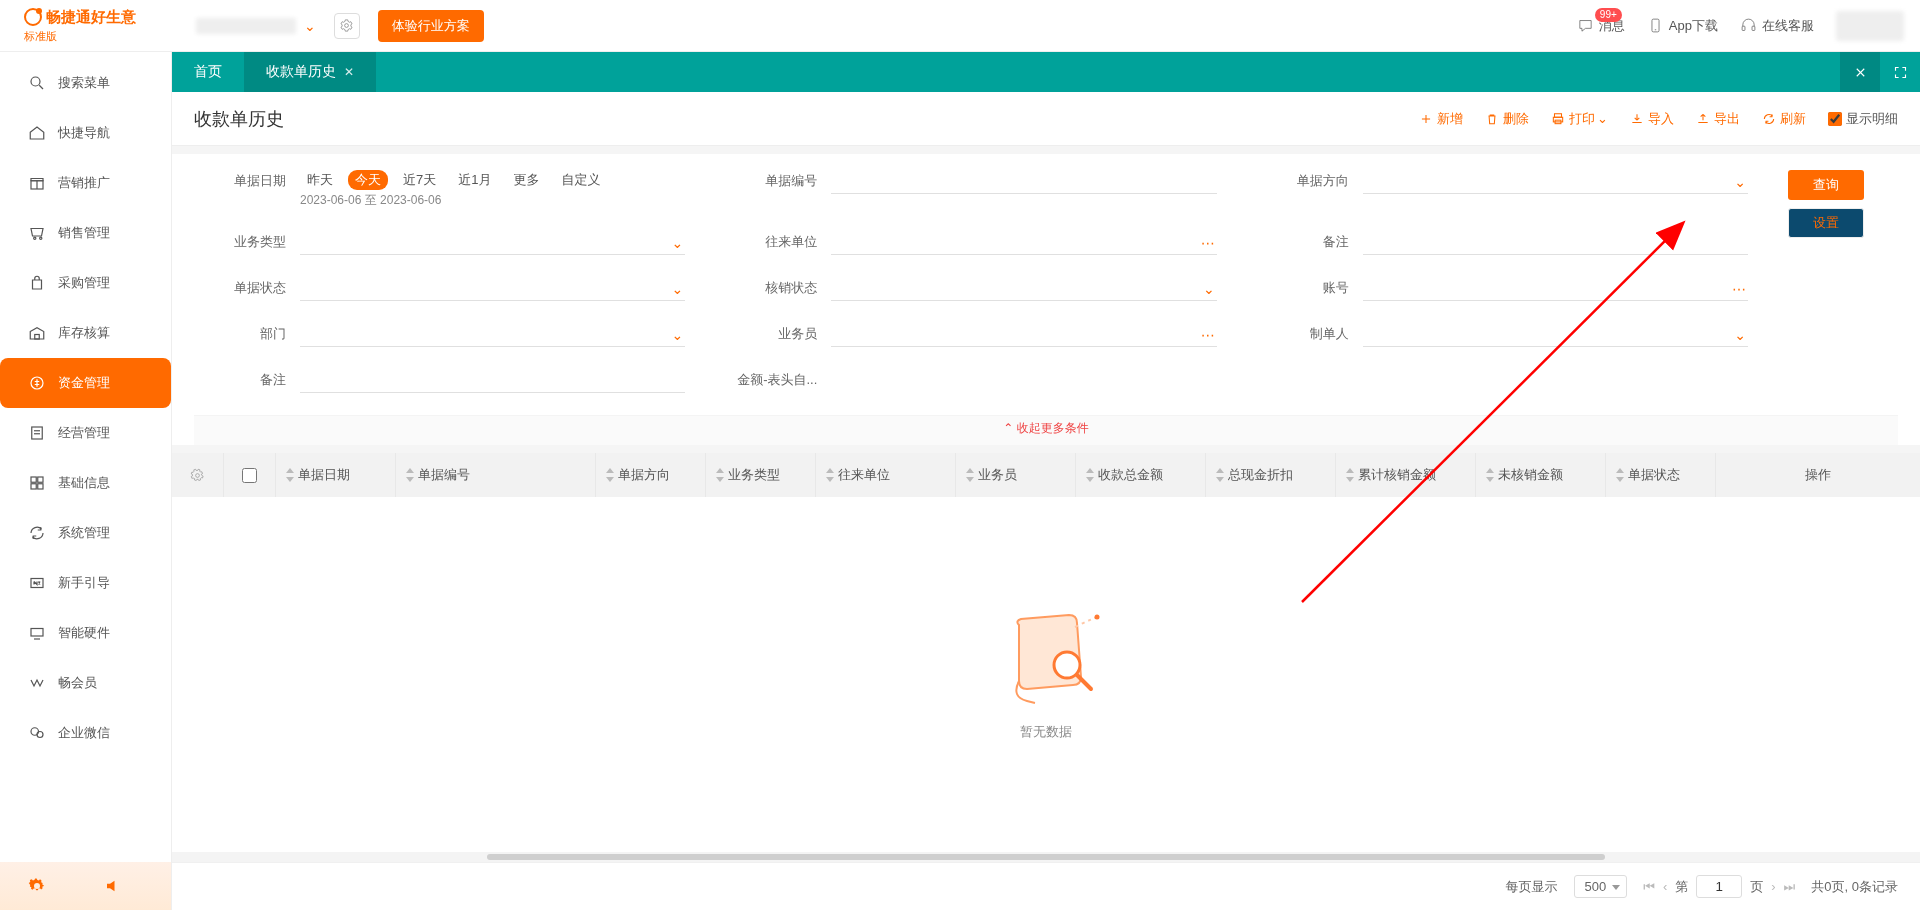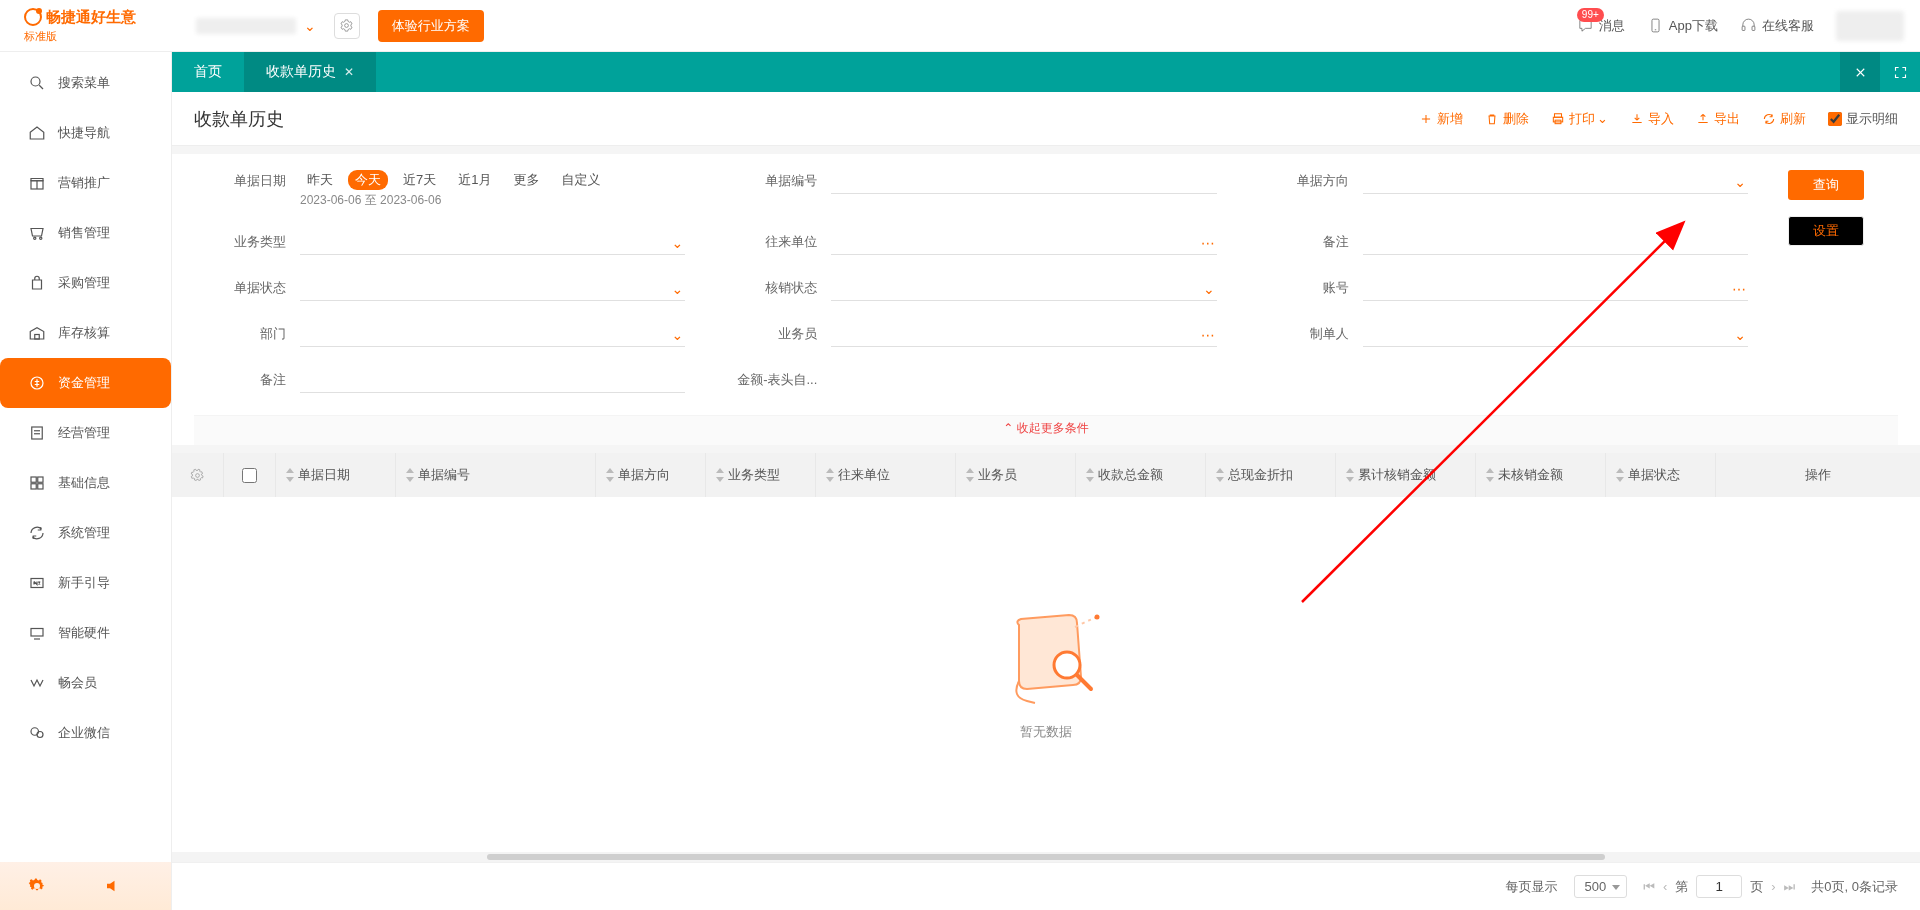--- a/index.html
+++ b/index.html
@@ -15,21 +15,21 @@
   .brand-sub { font-size: 11px; color: #ff6a00; margin-top: 2px; }
   .org-sel { display: flex; align-items: center; gap: 8px; margin-left: 24px; }
   .org-blur { width: 100px; height: 16px; background: #eee; filter: blur(2px); border-radius: 2px; }
   .org-caret { color: #ff6a00; font-size: 14px; }
   .gear-btn { width: 26px; height: 26px; border: 1px solid #ddd; border-radius: 4px; display: flex; align-items: center; justify-content: center; margin-left: 18px; }
   .gear-btn svg { width: 15px; height: 15px; stroke: #666; fill: none; }
   .exp-btn { margin-left: 18px; background: #ff6a00; color: #fff; padding: 7px 14px; border-radius: 4px; font-size: 13px; cursor: pointer; }
   .top-right { margin-left: auto; display: flex; align-items: center; gap: 22px; }
   .tr-item { display: flex; align-items: center; gap: 5px; color: #555; cursor: pointer; position: relative; }
   .tr-item svg { width: 17px; height: 17px; stroke: #555; fill: none; }
-  .badge { position: absolute; top: -9px; left: 0; background: #ff4d4f; color: #fff; font-size: 10px; border-radius: 9px; padding: 1px 5px; line-height: 12px; }
+  .badge { position: absolute; top: -9px; left: 18px; background: #ff4d4f; color: #fff; font-size: 10px; border-radius: 9px; padding: 1px 5px; line-height: 12px; }
   .avatar-blur { width: 68px; height: 30px; background: #eee; filter: blur(2px); border-radius: 3px; }
 
   
   .below-top { flex: 1; display: flex; min-height: 0; }
   .sidebar { width: 172px; background: #fff; display: flex; flex-direction: column; border-right: 1px solid #eee; }
   .sidemenu { flex: 1; overflow-y: auto; padding-top: 6px; }
   .sm-item { display: flex; align-items: center; gap: 12px; height: 50px; padding-left: 28px; color: #555; cursor: pointer; }
   .sm-item.active { background: #ff6a00; color: #fff; border-radius: 8px; }
   .sm-item svg { width: 18px; height: 18px; stroke: currentColor; fill: none; stroke-width: 1.6; }
   .sidebar-bottom { height: 48px; background: linear-gradient(#fff0e6,#ffead6); display: flex; align-items: center; padding-left: 28px; gap: 58px; }
@@ -59,23 +59,23 @@
   .filter-panel { background: #fff; margin: 0 0 8px 0; padding: 16px 22px 0 22px; position: relative; }
   .filter-grid { display: grid; grid-template-columns: 1fr 1fr 1fr 110px; column-gap: 40px; }
   .fcell { display: flex; align-items: flex-start; margin-bottom: 22px; min-height: 24px; }
   .flabel { width: 92px; text-align: right; color: #666; font-size: 13px; padding-top: 2px; flex-shrink: 0; }
   .fctrl { flex: 1; margin-left: 14px; border-bottom: 1px solid #e0e0e0; height: 24px; display: flex; align-items: center; position: relative; }
   .fctrl .suffix { position: absolute; right: 2px; color: #ff6a00; font-size: 14px; cursor: pointer; }
   .date-ranges { display: flex; gap: 8px; align-items: center; flex-wrap: wrap; font-size: 13px; color: #555; }
   .date-tag { padding: 1px 7px; border-radius: 9px; cursor: pointer; }
   .date-tag.active { background: #ff6a00; color: #fff; }
   .date-line { width: 100%; color: #888; font-size: 12px; margin-top: 2px; }
-  .fbtns { display: flex; flex-direction: column; gap: 16px; }
+  .fbtns { display: flex; flex-direction: column; gap: 8px; }
   .btn-q { background: #ff6a00; color: #fff; padding: 6px 24px; border-radius: 3px; cursor: pointer; text-align: center; font-size: 13px; }
-  .btn-s { background: #000000; color: #ff6a00; padding: 5px 24px; border: 1px solid #eee; border-radius: 3px; cursor: pointer; text-align: center; font-size: 13px; }
+  .btn-s { background: #0c4a6e; color: #ff6a00; padding: 5px 24px; border: 1px solid #eee; border-radius: 3px; cursor: pointer; text-align: center; font-size: 13px; }
   .collapse-bar { text-align: center; color: #ef4444; font-size: 12px; padding: 4px 0 8px; cursor: pointer; border-top: 1px solid #f4f4f4; background:#fafafa; }
 
   .table-wrap { background: #fff; margin: 0 0 0 0; flex: 1; display: flex; flex-direction: column; padding: 0; min-height: 0; }
   .thead { display: flex; background: #f2f2f2; height: 44px; align-items: center; font-size: 13px; color: #555; }
   .th { display: flex; align-items: center; padding: 0 10px; border-right: 1px solid #e8e8e8; height: 100%; }
   .th:last-child { border-right: none; }
   .th .sort { width: 8px; height: 14px; margin-right: 4px; position: relative; }
   .th .sort::before { content: ""; position: absolute; top: 0; left: 0; border-left: 4px solid transparent; border-right: 4px solid transparent; border-bottom: 5px solid #bbb; }
   .th .sort::after { content: ""; position: absolute; bottom: 0; left: 0; border-left: 4px solid transparent; border-right: 4px solid transparent; border-top: 5px solid #bbb; }
   .th.cog { width: 52px; justify-content: center; }

